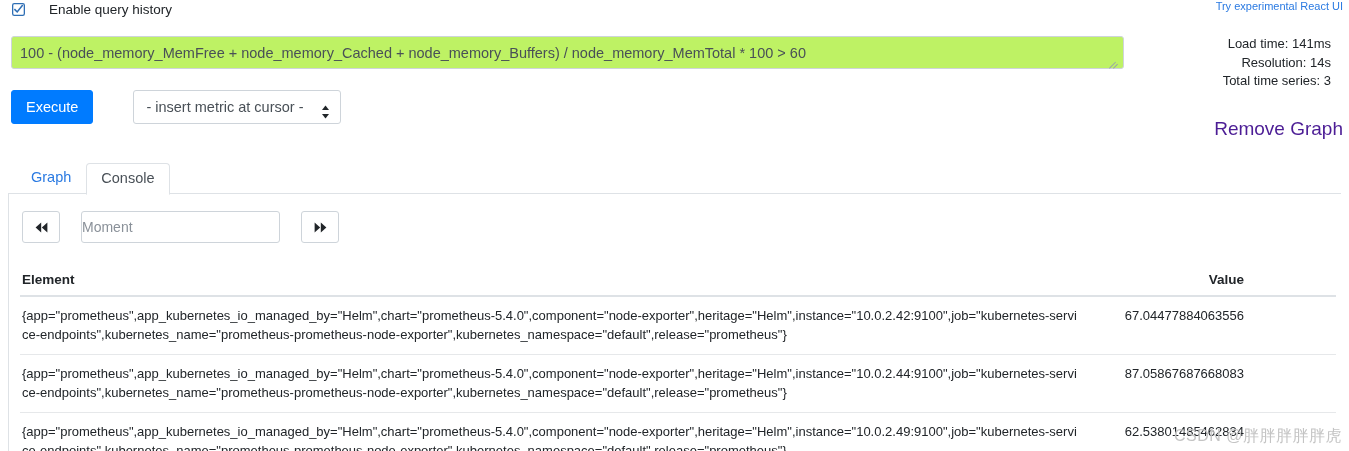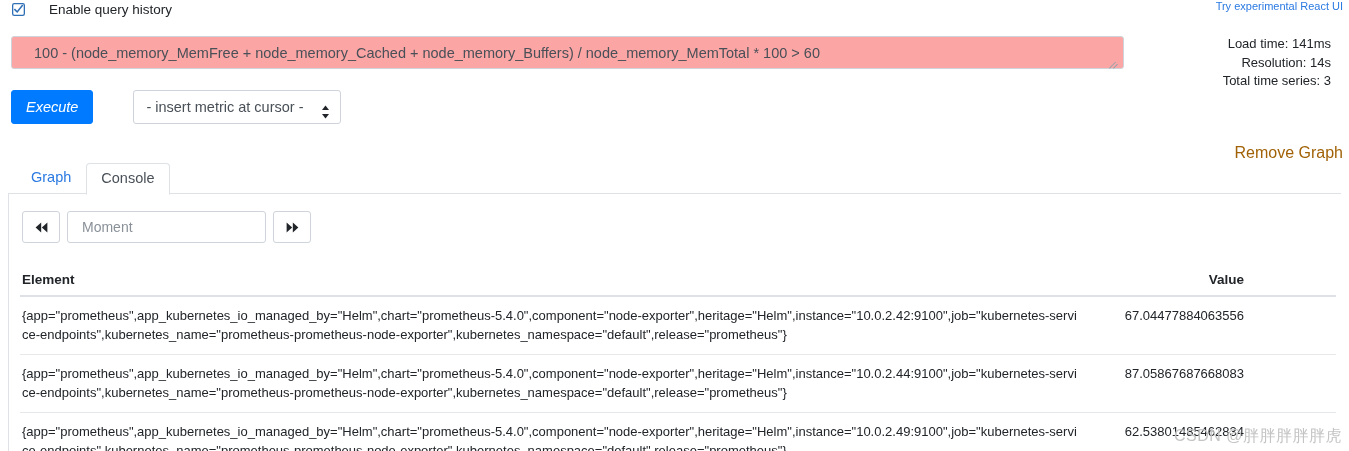--- a/index.html
+++ b/index.html
@@ -52,23 +52,23 @@
   }
 
   
   .query-area {
     position: absolute;
     left: 11px; top: 36px;
     width: 1113px;
     height: 33px;
     border: 1px solid #ced4da;
     border-radius: 3px;
-    background: #fca5a5;
-    box-sizing: border-box;
-    padding: 7px 10px 0 22px;
+    background: #bef264;
+    box-sizing: border-box;
+    padding: 7px 10px 0 8px;
     font-family: "Liberation Sans", sans-serif;
     font-size: 14.5px;
     color: #495057;
     white-space: nowrap;
     overflow: hidden;
     resize: none;
     line-height: 19px;
   }
   .resize-grip {
     position: absolute;
@@ -88,23 +88,23 @@
   .metrics {
     position: absolute;
     right: 18px; top: 35px;
     text-align: right;
     font-size: 13px;
     color: #212529;
     line-height: 18.5px;
   }
   .remove-graph {
     position: absolute;
-    right: 6px; top: 144px;
-    color: #a16207;
-    font-size: 16px;
+    right: 6px; top: 118px;
+    color: #4c1d95;
+    font-size: 19px;
     text-decoration: none;
     white-space: nowrap;
   }
 
   
   .execute-row {
     position: absolute;
     left: 11px; top: 90px;
     display: flex;
     align-items: flex-start;
@@ -114,21 +114,20 @@
     background: #007bff;
     color: #ffffff;
     border: 1px solid #007bff;
     border-radius: 3px;
     font-family: "Liberation Sans", sans-serif;
     font-size: 14.5px;
     padding: 0 14px;
     height: 34px;
     line-height: 32px;
     cursor: pointer;
-    font-style: italic;
   }
   .metric-select {
     position: relative;
     border: 1px solid #ced4da;
     border-radius: 3px;
     background: #ffffff;
     height: 34px;
     min-width: 208px;
     box-sizing: border-box;
     padding: 0 32px 0 12px;
@@ -207,23 +206,23 @@
     cursor: pointer;
     color: #212529;
     font-size: 13px;
     box-sizing: border-box;
   }
   .moment-input {
     width: 199px;
     height: 32px;
     border: 1px solid #ced4da;
     border-radius: 3px;
-    margin: 0 7px;
-    box-sizing: border-box;
-    padding: 0 14px;
+    margin: 0 21px;
+    box-sizing: border-box;
+    padding: 0 0;
     font-family: "Liberation Sans", sans-serif;
     font-size: 14px;
     color: #be185d;
     background: #fff;
     outline: none;
   }
   .moment-input::placeholder { color: #8a9199; }
 
   
   .results {

